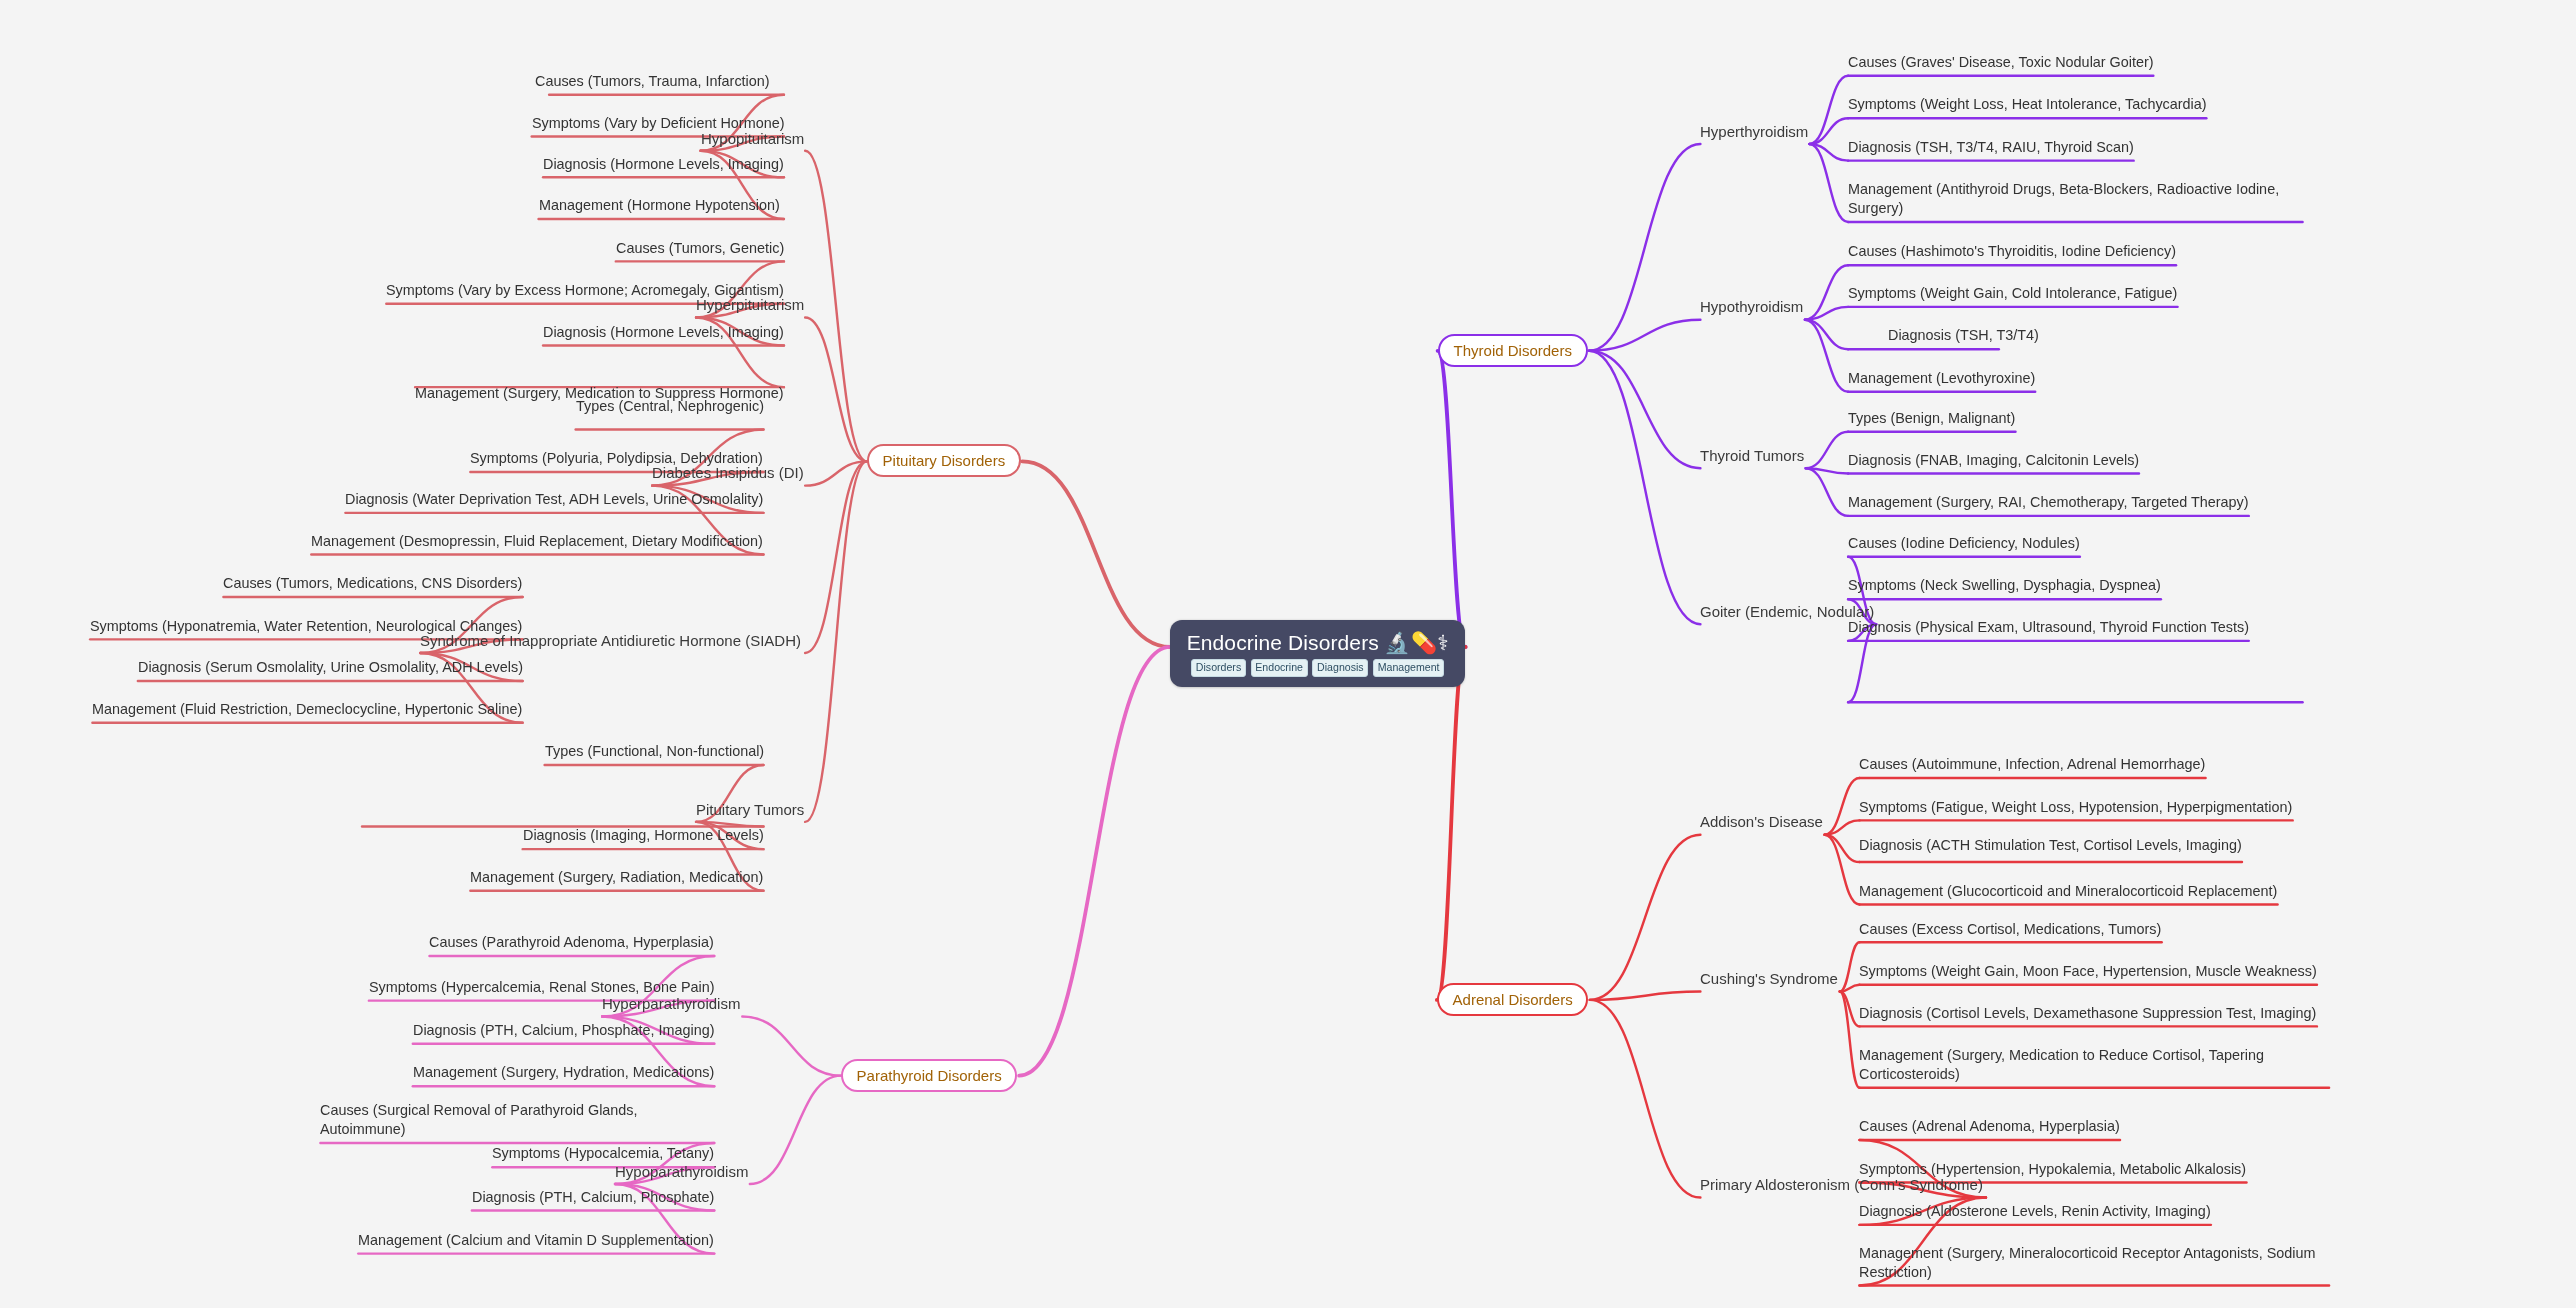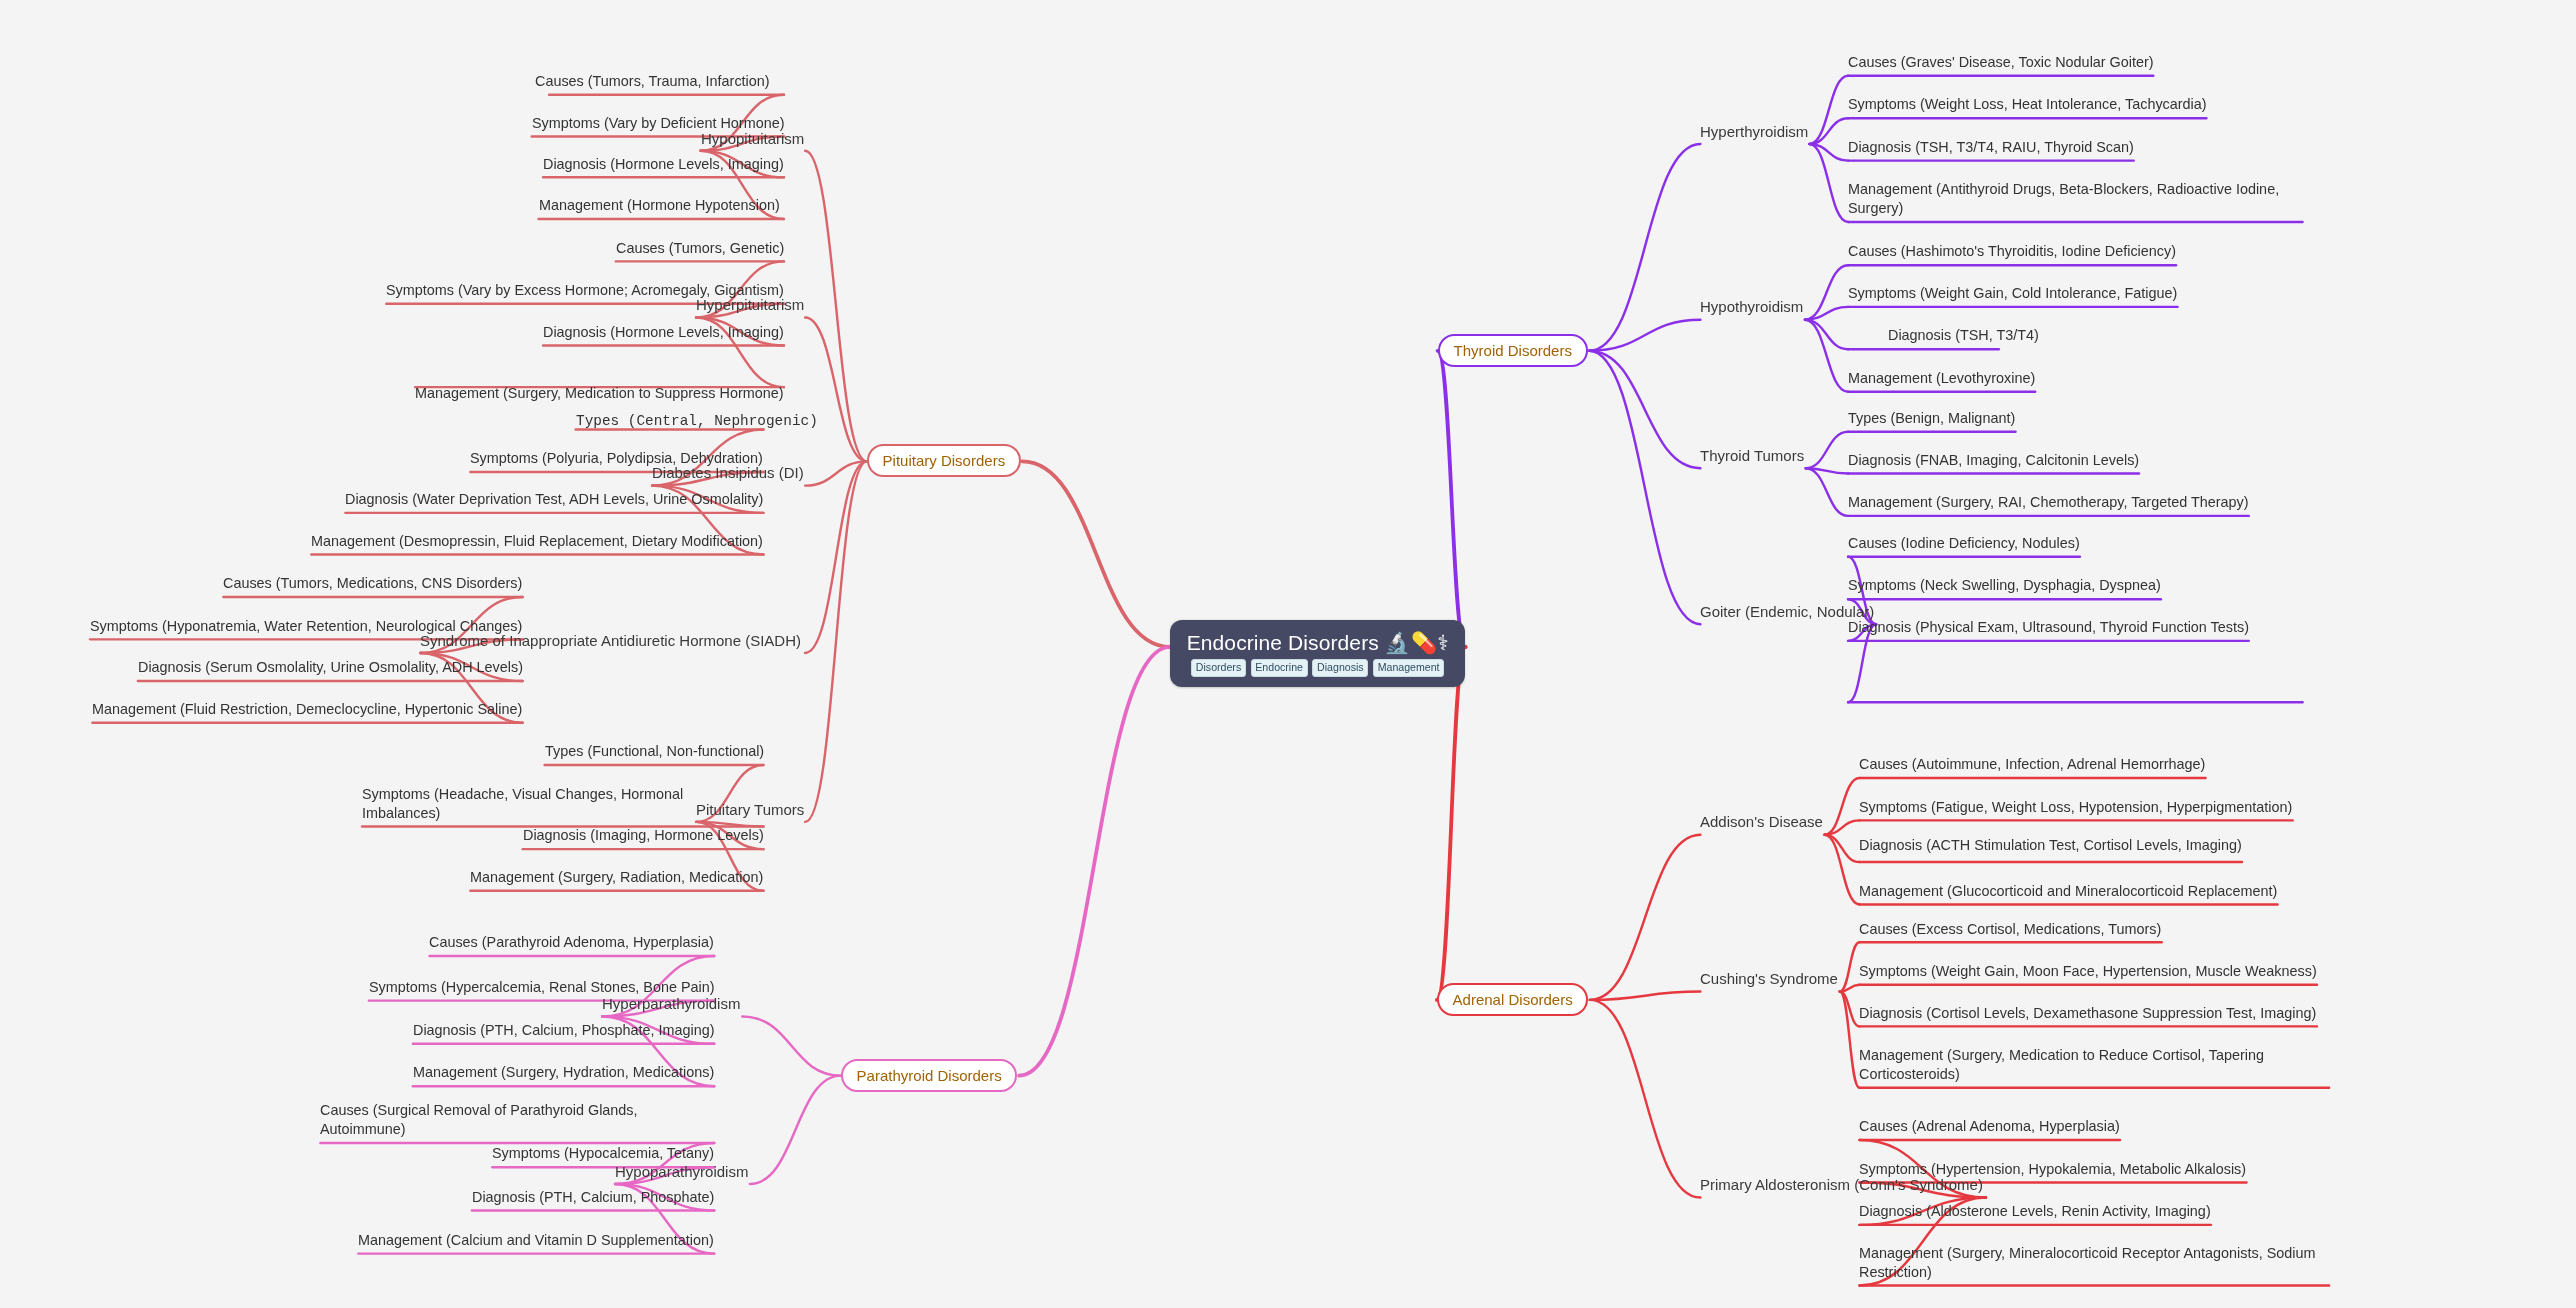--- a/index.html
+++ b/index.html
@@ -241,32 +241,31 @@
     <div class="leaf-node wrap" style="max-width: 299px; left: 535px; top: 72px;"><span>Causes (Tumors, Trauma, Infarction)</span></div>
     <div class="leaf-node wrap" style="max-width: 299px; left: 532px; top: 114px;"><span>Symptoms (Vary by Deficient Hormone)</span></div>
     <div class="leaf-node wrap" style="max-width: 299px; left: 543px; top: 155px;"><span>Diagnosis (Hormone Levels, Imaging)</span></div>
     <div class="leaf-node wrap" style="max-width: 299px; left: 539px; top: 196px;"><span>Management (Hormone Hypotension)</span></div>
     <div class="sub-node" style="left: 696px; top: 296px;"><span>Hyperpituitarism</span></div>
     <div class="leaf-node wrap" style="max-width: 414px; left: 616px; top: 239px;"><span>Causes (Tumors, Genetic)</span></div>
     <div class="leaf-node wrap" style="max-width: 414px; left: 386px; top: 281px;"><span>Symptoms (Vary by Excess Hormone; Acromegaly, Gigantism)</span></div>
     <div class="leaf-node wrap" style="max-width: 414px; left: 543px; top: 323px;"><span>Diagnosis (Hormone Levels, Imaging)</span></div>
     <div class="leaf-node wrap" style="max-width: 414px; left: 415px; top: 384px;"><span>Management (Surgery, Medication to Suppress Hormone)</span></div>
     <div class="sub-node" style="left: 652px; top: 464px;"><span>Diabetes Insipidus (DI)</span></div>
-    <div class="leaf-node wrap" style="max-width: 454px; left: 576px; top: 412px; font-family: Liberation Mono, monospace;"><span>Types (Central, Nephrogenic)</span></div>
+    <div class="leaf-node wrap" style="max-width: 454px; left: 576px; top: 397px;"><span>Types (Central, Nephrogenic)</span></div>
     <div class="leaf-node wrap" style="max-width: 454px; left: 470px; top: 449px;"><span>Symptoms (Polyuria, Polydipsia, Dehydration)</span></div>
     <div class="leaf-node wrap" style="max-width: 454px; left: 345px; top: 490px;"><span>Diagnosis (Water Deprivation Test, ADH Levels, Urine Osmolality)</span></div>
     <div class="leaf-node wrap" style="max-width: 454px; left: 311px; top: 532px;"><span>Management (Desmopressin, Fluid Replacement, Dietary Modification)</span></div>
     <div class="sub-node" style="left: 420px; top: 632px;"><span>Syndrome of Inappropriate Antidiuretic Hormone (SIADH)</span></div>
     <div class="leaf-node wrap" style="max-width: 439px; left: 223px; top: 574px;"><span>Causes (Tumors, Medications, CNS Disorders)</span></div>
     <div class="leaf-node wrap" style="max-width: 439px; left: 90px; top: 617px;"><span>Symptoms (Hyponatremia, Water Retention, Neurological Changes)</span></div>
     <div class="leaf-node wrap" style="max-width: 439px; left: 138px; top: 658px;"><span>Diagnosis (Serum Osmolality, Urine Osmolality, ADH Levels)</span></div>
     <div class="leaf-node wrap" style="max-width: 439px; left: 92px; top: 700px;"><span>Management (Fluid Restriction, Demeclocycline, Hypertonic Saline)</span></div>
     <div class="sub-node" style="left: 696px; top: 801px;"><span>Pituitary Tumors</span></div>
     <div class="leaf-node wrap" style="max-width: 401px; left: 545px; top: 742px;"><span>Types (Functional, Non-functional)</span></div>
-    <div class="leaf-node wrap" style="max-width: 401px; left: 362px; top: 785px;"><span>Symptoms (Headache, Visual Changes, Hormonal Imbalances)</span></div>
     <div class="leaf-node wrap" style="max-width: 401px; left: 523px; top: 826px;"><span>Diagnosis (Imaging, Hormone Levels)</span></div>
     <div class="leaf-node wrap" style="max-width: 401px; left: 470px; top: 868px;"><span>Management (Surgery, Radiation, Medication)</span></div>
     <div class="branch-node" style="border-color: rgb(230, 104, 196); left: 841px; top: 1059px;"><span>Parathyroid Disorders</span></div>
     <div class="sub-node" style="left: 602px; top: 995px;"><span>Hyperparathyroidism</span></div>
     <div class="leaf-node wrap" style="max-width: 382px; left: 429px; top: 933px;"><span>Causes (Parathyroid Adenoma, Hyperplasia)</span></div>
     <div class="leaf-node wrap" style="max-width: 382px; left: 369px; top: 978px;"><span>Symptoms (Hypercalcemia, Renal Stones, Bone Pain)</span></div>
     <div class="leaf-node wrap" style="max-width: 382px; left: 413px; top: 1021px;"><span>Diagnosis (PTH, Calcium, Phosphate, Imaging)</span></div>
     <div class="leaf-node wrap" style="max-width: 382px; left: 413px; top: 1063px;"><span>Management (Surgery, Hydration, Medications)</span></div>
     <div class="sub-node" style="left: 615px; top: 1163px;"><span>Hypoparathyroidism</span></div>
     <div class="leaf-node wrap" style="max-width: 394px; left: 320px; top: 1101px;"><span>Causes (Surgical Removal of Parathyroid Glands, Autoimmune)</span></div>

